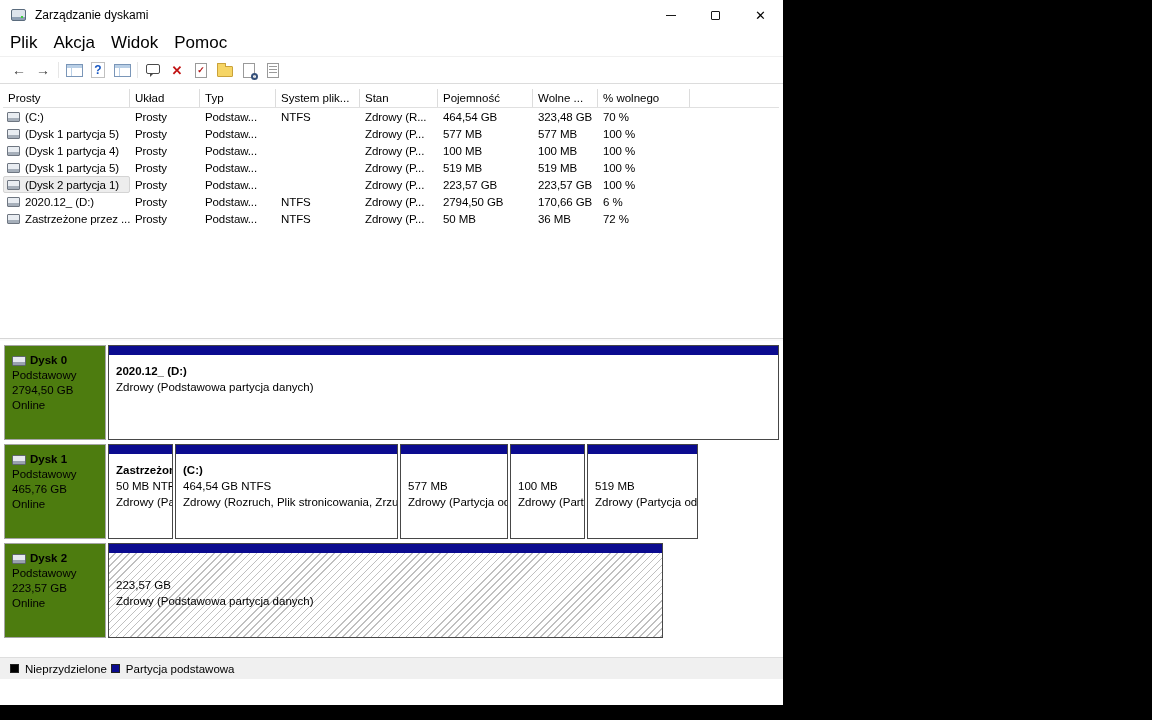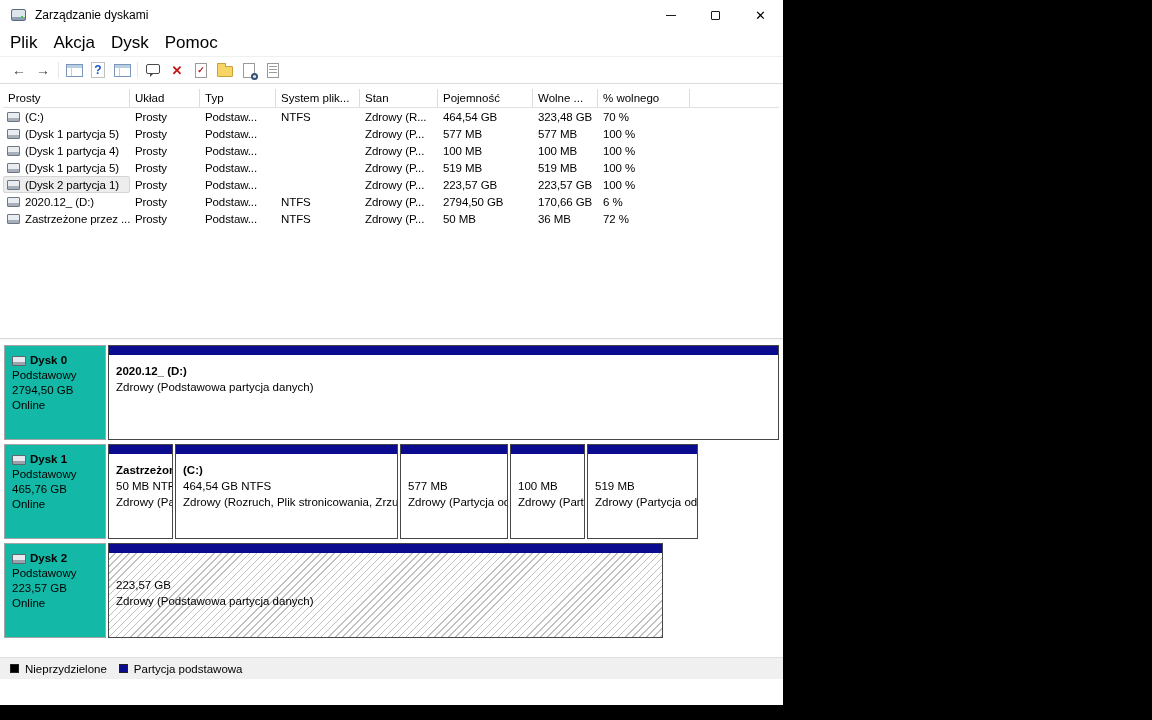--- a/index.html
+++ b/index.html
@@ -66,38 +66,38 @@
   .vic { flex:0 0 13px; width:13px; height:10px; border:1px solid #6e7681; border-radius:1px;
          background:linear-gradient(#e9edf2 0 5px,#a6afba 5px); }
   .w0{width:127px} .w1{width:70px} .w2{width:76px} .w3{width:84px}
   .w4{width:78px} .w5{width:95px} .w6{width:65px} .w7{width:92px}
 
   .splitter { flex:0 0 3px; border-top:1px solid #d6d6d6; background:#fafafa; }
 
   
   .graph { flex:1; padding:4px 0 0 4px; background:#fff; overflow:hidden; }
   .disk-row { display:flex; height:95px; margin-bottom:4px; }
-  .disk-head { flex:0 0 102px; background:#14b8a6; border:1px solid #a5a5a5;
+  .disk-head { flex:0 0 102px; background:#4d7c0f; border:1px solid #a5a5a5;
                padding:7px 0 0 7px; font-size:11.5px; line-height:15px;
                white-space:nowrap; overflow:hidden; }
   .dline1 { display:flex; align-items:center; gap:4px; font-weight:bold; }
   .dic { width:14px; height:10px; border:1px solid #60666e; border-radius:1px;
          background:linear-gradient(#e6e9ee 0 5px,#99a2ad 5px); flex:0 0 14px; }
   .parts { display:flex; gap:2px; margin-left:2px; }
   .part { border:1px solid #474747; background:#fff; overflow:hidden; }
   .pbar { height:9px; background:#0b0b8f; }
   .plines { padding:8px 0 0 7px; height:calc(100% - 9px); }
   .plines.hatch { background:repeating-linear-gradient(135deg,#ffffff 0 4px,#c0c0c0 4px 5px); }
   .pl { height:16px; line-height:16px; font-size:11.5px; white-space:nowrap;
         overflow:hidden; padding-right:4px; }
   .pl.name { font-weight:bold; }
 
   
   .legend { flex:0 0 22px; background:#f0f0f0; border-top:1px solid #dedede;
-            display:flex; align-items:center; padding-left:10px; gap:12px; }
+            display:flex; align-items:center; padding-left:10px; gap:4px; }
   .litem { display:flex; align-items:center; gap:6px; font-size:11.5px; }
   .sw { width:9px; height:9px; border:1px solid #222; }
 
   .bottom-strip { flex:0 0 26px; background:#fff; }
 </style>
 </head>
 <body>
 
 <div class="window">
 
@@ -113,21 +113,21 @@
         </div>
       <div class="wbtn">
           <span class="close-glyph">✕</span>
         </div>
     </div>
   </div>
 
   <div class="menubar">
     <span class="menu-item">Plik</span>
     <span class="menu-item">Akcja</span>
-    <span class="menu-item">Dysk</span>
+    <span class="menu-item">Widok</span>
     <span class="menu-item">Pomoc</span>
   </div>
 
   <div class="toolbar">
     <span class="tbi">
         <span class="arrow">←</span>
       </span>
     <span class="tbi">
         <span class="arrow">→</span>
       </span>

